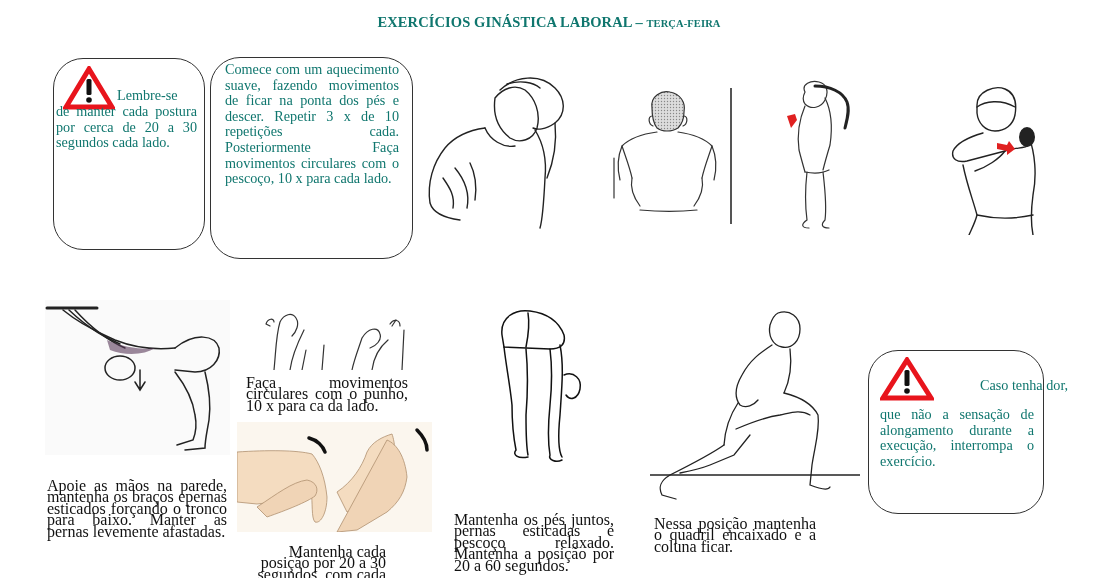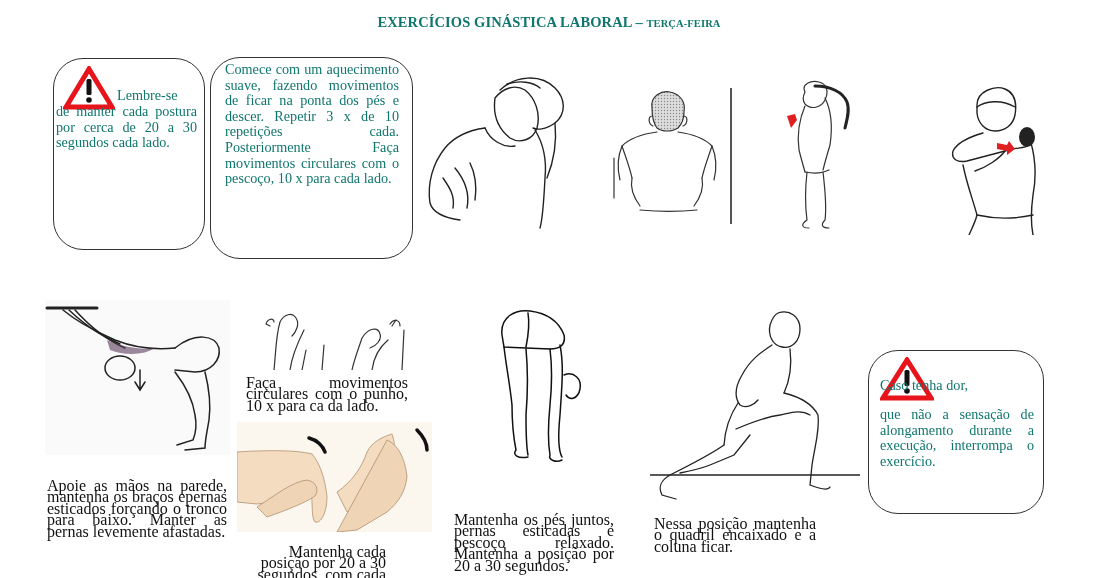--- a/index.html
+++ b/index.html
@@ -145,21 +145,21 @@
   <g fill="none" stroke="#111" stroke-width="1.5" stroke-linecap="round">
     <path d="M12,30 C10,12 25,4 40,6 C55,8 68,14 74,30 C76,40 70,44 60,44 L14,42 Z"></path>
     <path d="M38,8 C40,20 38,32 36,42"></path>
     <path d="M14,42 C16,60 20,80 22,100 C22,118 24,135 26,145 C22,150 28,154 38,152"></path>
     <path d="M36,44 C38,65 38,85 36,110 C36,125 36,140 38,150"></path>
     <path d="M60,44 C62,60 62,80 60,100 C58,120 58,138 60,150 C58,155 66,158 72,155"></path>
     <path d="M70,40 C74,60 72,80 70,110 C68,130 68,145 72,152"></path>
     <path d="M74,70 C84,66 92,74 90,84 C88,94 80,96 76,90"></path>
   </g>
 </svg>
-<div class="cap" style="left:454px;top:514px;width:160px;">Mantenha os pés juntos, pernas esticadas e pescoço relaxado. Mantenha a posição por 20 a 30 segundos.</div>
+<div class="cap" style="left:454px;top:514px;width:160px;">Mantenha os pés juntos, pernas esticadas e pescoço relaxado. Mantenha a posição por 20 a 60 segundos.</div>
 
 <svg class="fig" style="left:650px;top:305px;" width="210" height="200" viewBox="0 0 210 200">
   <g fill="none" stroke="#222" stroke-width="1.3" stroke-linecap="round">
     <path d="M128,8 C140,4 150,12 150,24 C150,36 142,44 132,42 C122,40 118,30 120,20 C122,14 124,10 128,8 Z"></path>
     <path d="M122,40 C110,48 100,55 92,70 C85,82 84,92 90,100 C96,104 104,100 108,95"></path>
     <path d="M140,44 C142,60 140,75 134,88"></path>
     <path d="M88,98 C80,110 75,125 74,140"></path>
     <path d="M134,88 C150,92 162,98 168,110 C170,125 165,140 162,160 L160,180 C170,184 178,186 180,182"></path>
     <path d="M74,140 C60,150 40,160 20,170 C10,176 8,182 12,190 L26,194"></path>
     <path d="M86,124 C100,118 115,112 130,110 C140,108 150,104 160,110"></path>
@@ -168,14 +168,14 @@
   </g>
 </svg>
 <div class="cap" style="left:654px;top:518px;width:162px;">Nessa posição mantenha o quadril encaixado e a coluna ficar.</div>
 
 <div class="box" style="left:868px;top:350px;width:176px;height:164px;border-radius:30px;"></div>
 <svg class="warn" style="left:880px;top:357px;" width="54" height="44" viewBox="0 0 54 44">
   <polygon points="27,3 51,41 3,41" fill="#fff" stroke="#e8141c" stroke-width="5"></polygon>
   <rect x="24.5" y="13" width="5" height="16" rx="1.5" fill="#111"></rect>
   <circle cx="27" cy="34" r="2.8" fill="#111"></circle>
 </svg>
-<div class="btext" style="left:880px;top:378px;width:106px;text-align:center;">Caso tenha dor,</div>
+<div class="btext" style="left:980px;top:378px;width:106px;text-align:center;">Caso tenha dor,</div>
 <div class="btext" style="left:880px;top:407px;width:154px;">que não a sensação de alongamento durante a execução, interrompa o exercício.</div>
 
 </body></html>

